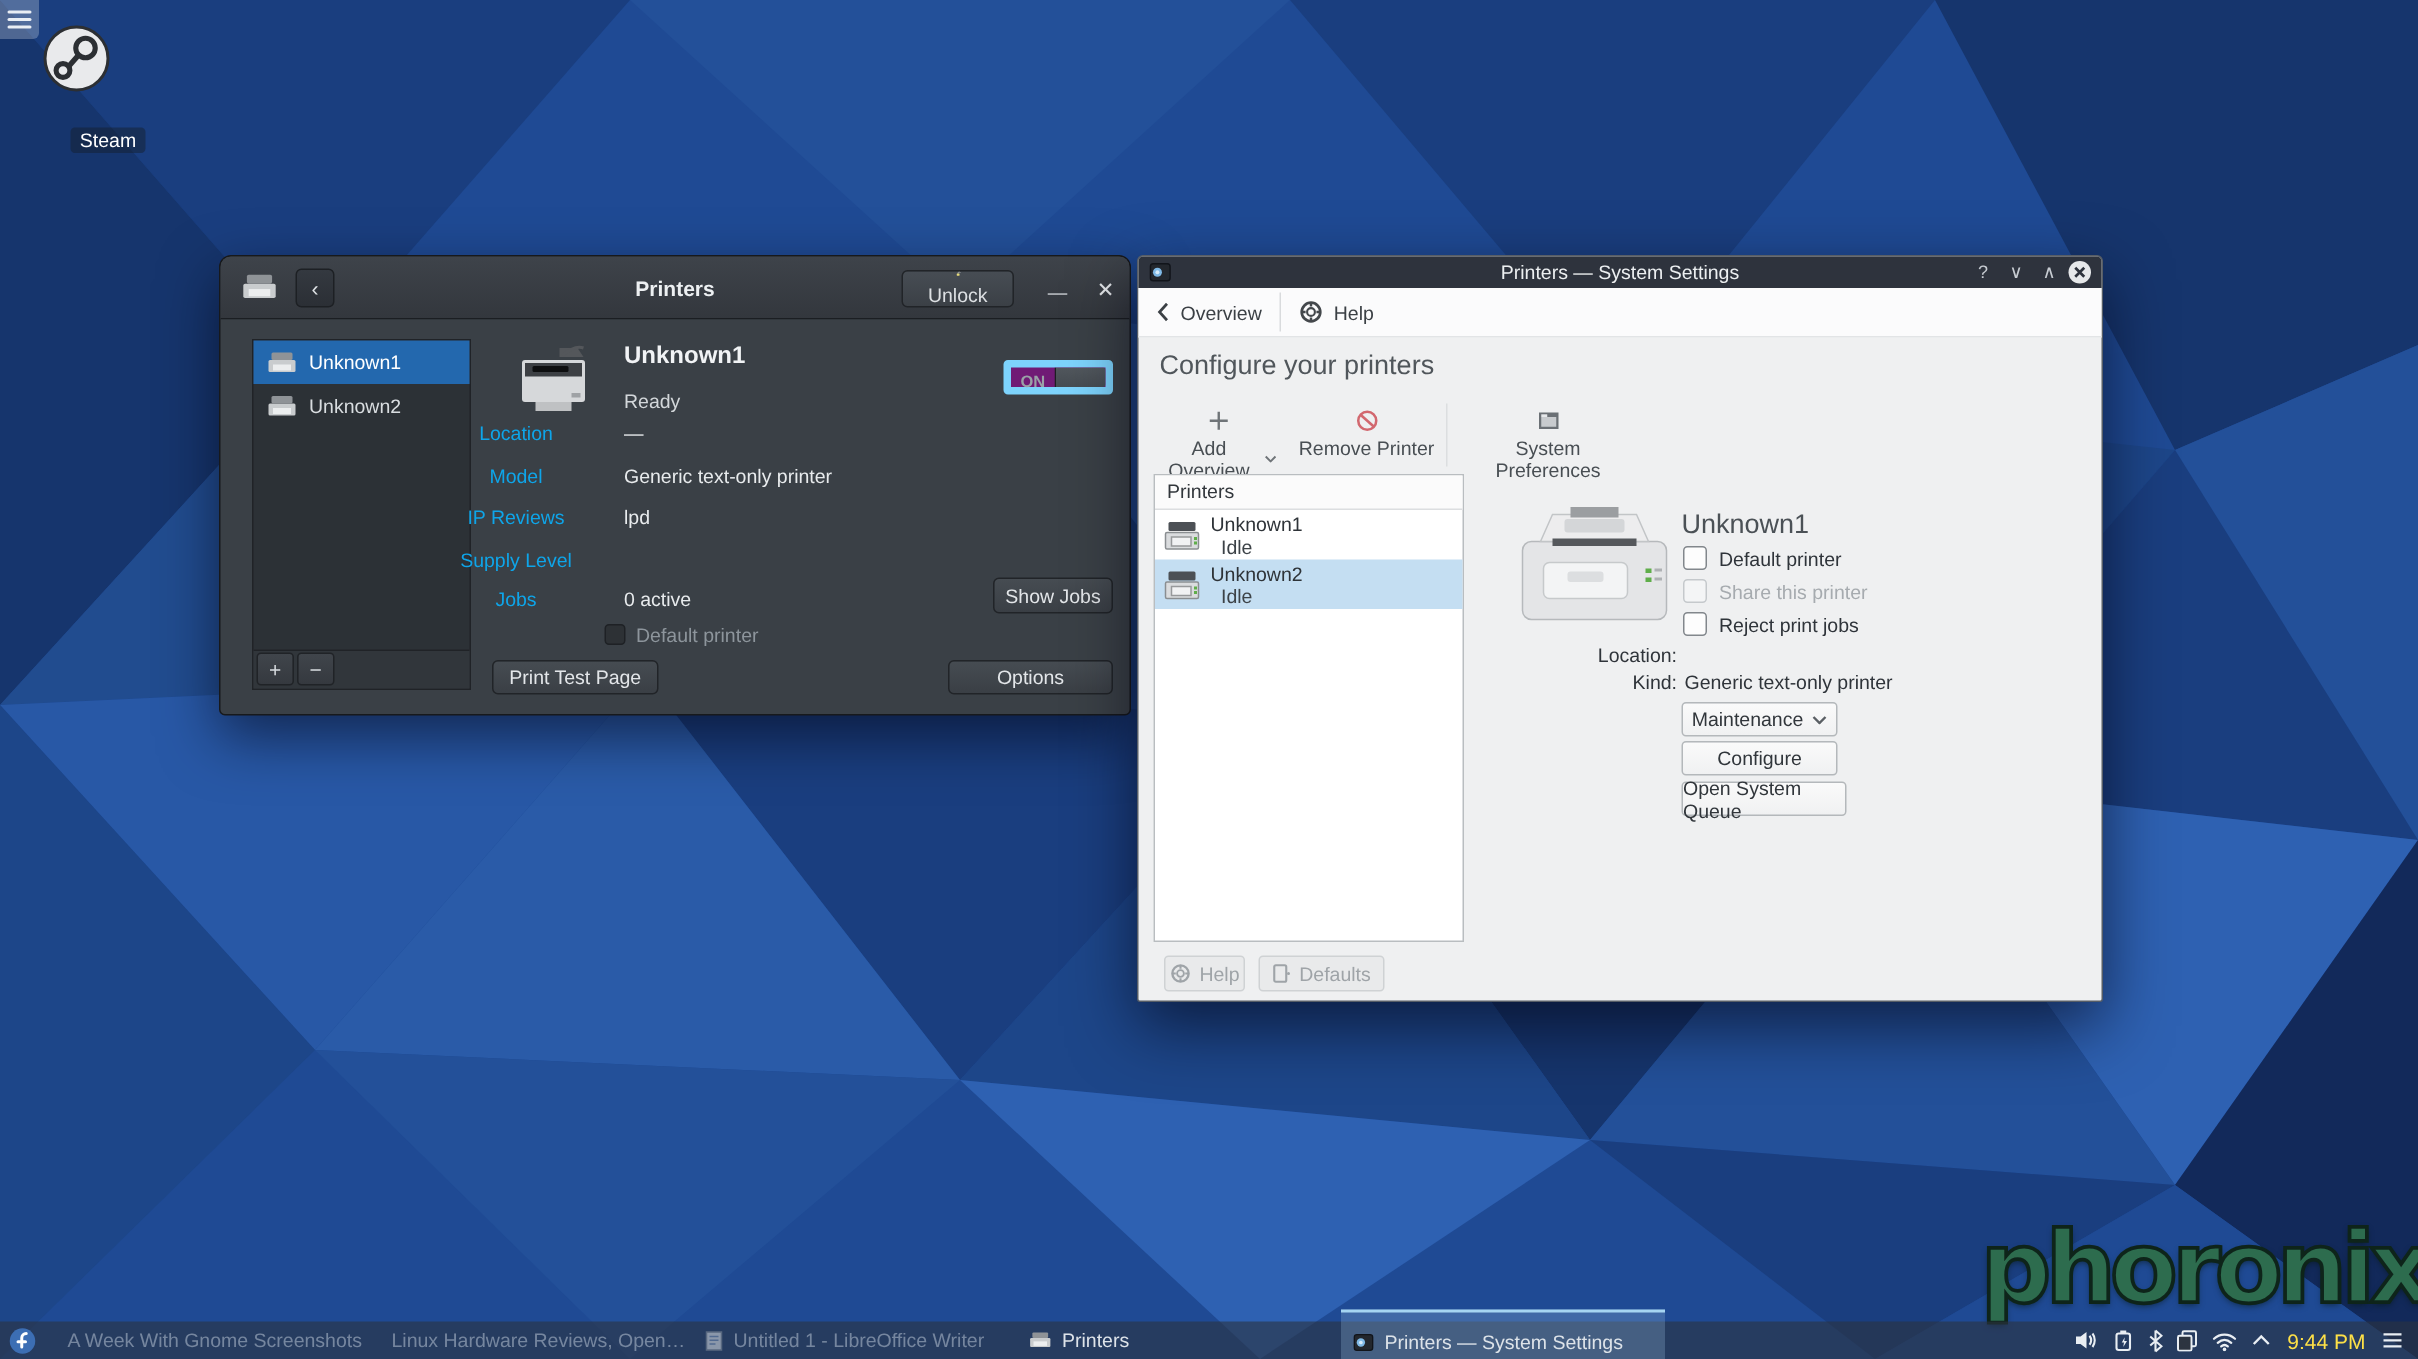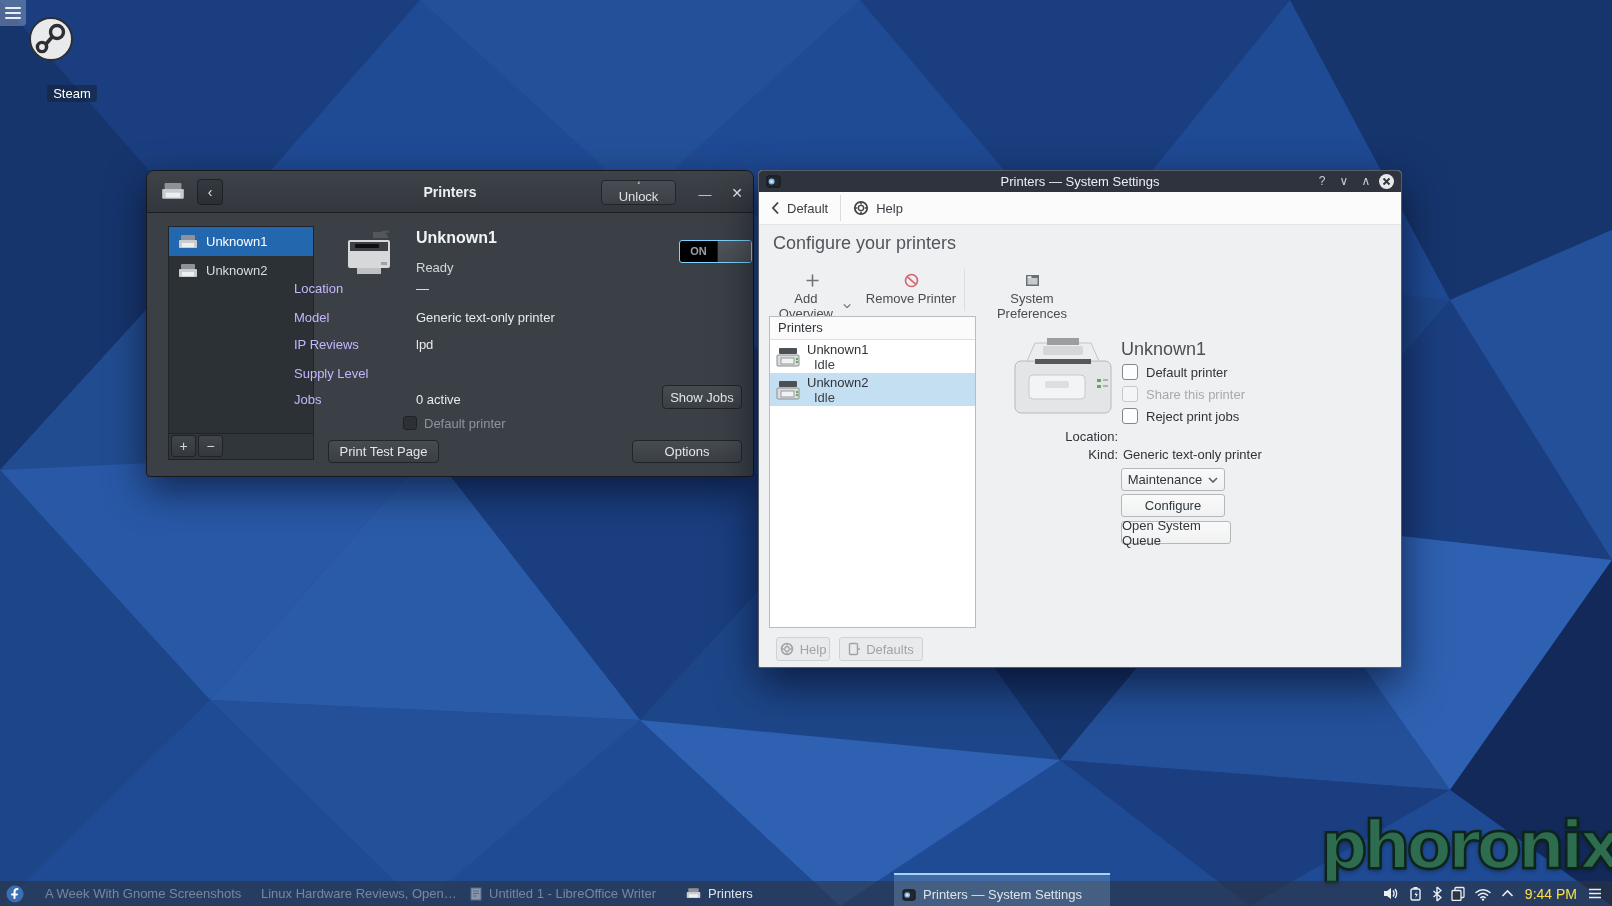--- a/index.html
+++ b/index.html
@@ -43,26 +43,26 @@
     background:#2c3136; border:1px solid #202327; }
   .grow { height:29px; display:flex; align-items:center; gap:8px; padding-left:9px;
     color:#d9dde0; font-size:13px; }
   .grow.sel { background:#2368ae; color:#fff; }
   .glisttool { position:absolute; left:0; bottom:0; right:0; height:26px;
     background:#31363b; border-top:1px solid #202327; display:flex; gap:2px; padding:1px 2px; }
   .gsmallbtn { width:25px; height:22px; background:linear-gradient(#40454b,#35393f);
     border:1px solid #202327; border-radius:3px; color:#d6dade; font-size:14px;
     text-align:center; line-height:20px; }
 
-  .glabel { position:absolute; width:100px; text-align:left; font-size:13px; color:#c4b5fd; }
+  .glabel { position:absolute; width:100px; text-align:center; font-size:13px; color:#0ea5e9; }
   .gvalue { position:absolute; font-size:13px; color:#e8ebed; }
   .gname { position:absolute; left:269px; top:58px; font-size:16px; font-weight:bold; color:#f1f3f5; }
   .gstatus { position:absolute; left:269px; top:89px; font-size:13px; color:#d3d7da; }
   .gtoggle { position:absolute; left:522px; top:69px; width:73px; height:23px;
-    background:#000000; border:1px solid #7dd3fc; border-radius:3px; display:flex;margin-left:10px; }
+    background:#701a75; border:5px solid #7dd3fc; border-radius:3px; display:flex; }
   .gtoggle .lab { flex:1; text-align:center; font-size:11px; font-weight:bold;
     color:#9aa1a7; line-height:21px; }
   .gtoggle .knob { width:34px; background:linear-gradient(#51575d,#464c52);
     border-left:1px solid #1c1f22; border-radius:0 2px 2px 0; }
   .gbtn { position:absolute; background:linear-gradient(#464c52,#3a3f45);
     border:1px solid #212428; border-radius:4px; color:#e3e6e9; font-size:13px;
     display:flex; align-items:center; justify-content:center; }
   .gcheck { position:absolute; width:14px; height:14px; background:#2d3135;
     border:1px solid #1e2125; border-radius:3px; }
   .gchecklabel { position:absolute; font-size:13px; color:#8d959c; }
@@ -307,21 +307,21 @@
         <path d="M4.5 4.5 L10.5 10.5 M10.5 4.5 L4.5 10.5" stroke="#2d323c" stroke-width="1.8"></path>
       </svg>
     </div>
   </div>
 
   <div class="ktoolbar">
     <div class="ktoolitem">
       <svg width="9" height="14" viewBox="0 0 9 14">
         <polyline points="7,1.5 2,7 7,12.5" fill="none" stroke="#3b4045" stroke-width="1.8"></polyline>
       </svg>
-      <span>Default</span>
+      <span>Overview</span>
     </div>
     <div class="ktoolsep"></div>
     <div class="ktoolitem">
       <svg width="16" height="16" viewBox="0 0 16 16" style="color:#44484c">
           <use href="#i-lifering" width="16" height="16"></use>
         </svg>
       <span>Help</span>
     </div>
   </div>
 

